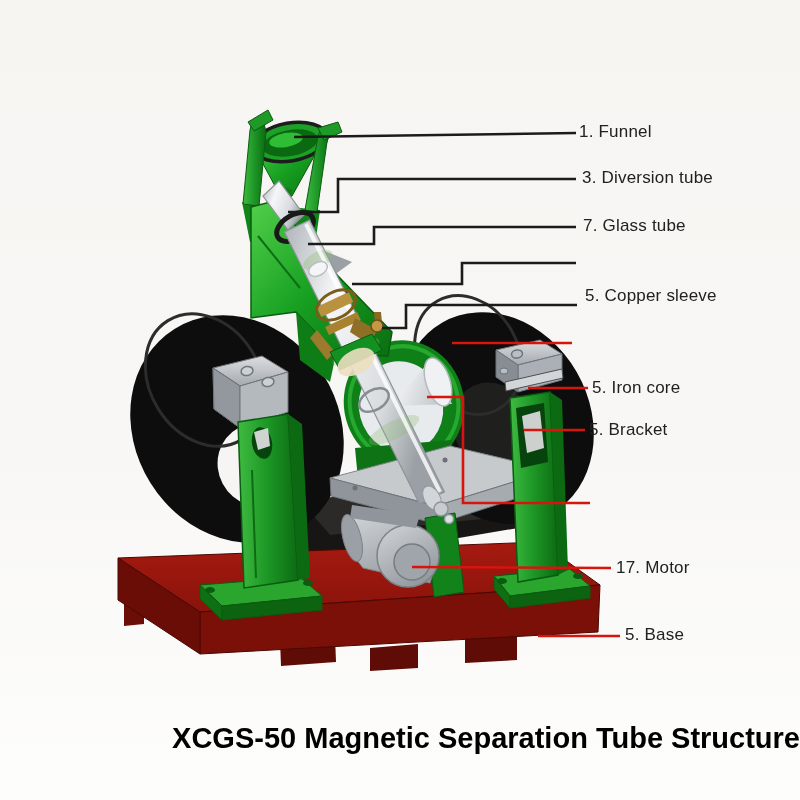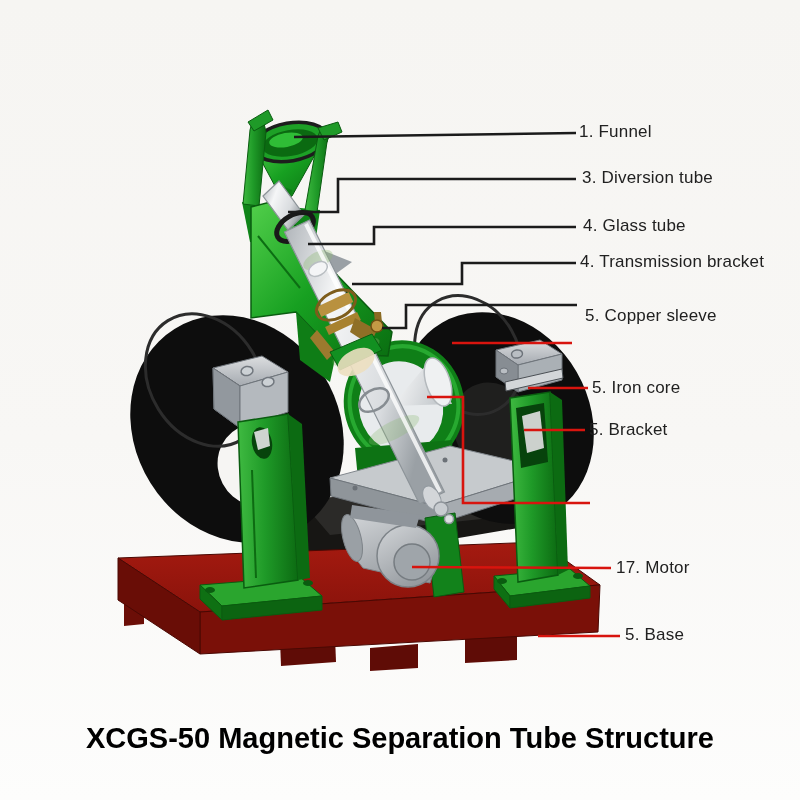--- a/index.html
+++ b/index.html
@@ -12,21 +12,21 @@
     position:relative;width:800px;height:800px;overflow:hidden;
     background:linear-gradient(180deg,#f6f5f2 0%,#f8f7f5 55%,#fdfdfc 100%);
   }
   .machine-svg{position:absolute;left:0;top:0;width:800px;height:800px;}
   .callout{
     position:absolute;transform:translateY(-50%);
     font-size:17px;color:#212121;letter-spacing:.2px;white-space:nowrap;
   }
   .diagram-title{
     position:absolute;left:0;top:722px;width:800px;
-    text-align:center;font-size:29px;font-weight:bold;color:#000;
+    text-align:right;font-size:29px;font-weight:bold;color:#000;
   }
 </style>
 </head>
 <body>
 
 <div class="stage">
 
 <svg class="machine-svg" viewBox="0 0 800 800">
   <defs>
     <linearGradient id="gGreenV" x1="0" y1="0" x2="1" y2="0">
@@ -235,23 +235,22 @@
     <polyline points="528,388 588,388" stroke="#d8140e" stroke-width="2.6"></polyline>
     <polyline points="524,430 585,430" stroke="#d8140e" stroke-width="2.6"></polyline>
     <polyline points="427,397 463,397 463,503 590,503" stroke="#d8140e" stroke-width="2.6"></polyline>
     <polyline points="412,567 611,568" stroke="#d8140e" stroke-width="2.6"></polyline>
     <polyline points="538,636 620,636" stroke="#d8140e" stroke-width="2.6"></polyline>
   </g>
 </svg>
 
 <div class="callout" style="left:579px;top:132px">1. Funnel</div>
 <div class="callout" style="left:582px;top:178px">3. Diversion tube</div>
-<div class="callout" style="left:583px;top:226px">4. Glass tube</div>
-<div class="callout" style="left:580px;top:262px">4. Transmission bracket</div>
-<div class="callout" style="left:585px;top:316px">5. Copper sleeve</div>
+<div class="callout" style="left:583px;top:226px">7. Glass tube</div>
+<div class="callout" style="left:585px;top:296px">5. Copper sleeve</div>
 <div class="callout" style="left:592px;top:388px">5. Iron core</div>
 <div class="callout" style="left:589px;top:430px">5. Bracket</div>
 <div class="callout" style="left:616px;top:568px">17. Motor</div>
 <div class="callout" style="left:625px;top:635px">5. Base</div>
 
 <div class="diagram-title">XCGS-50 Magnetic Separation Tube Structure</div>
 
 </div>
 
 </body></html>

